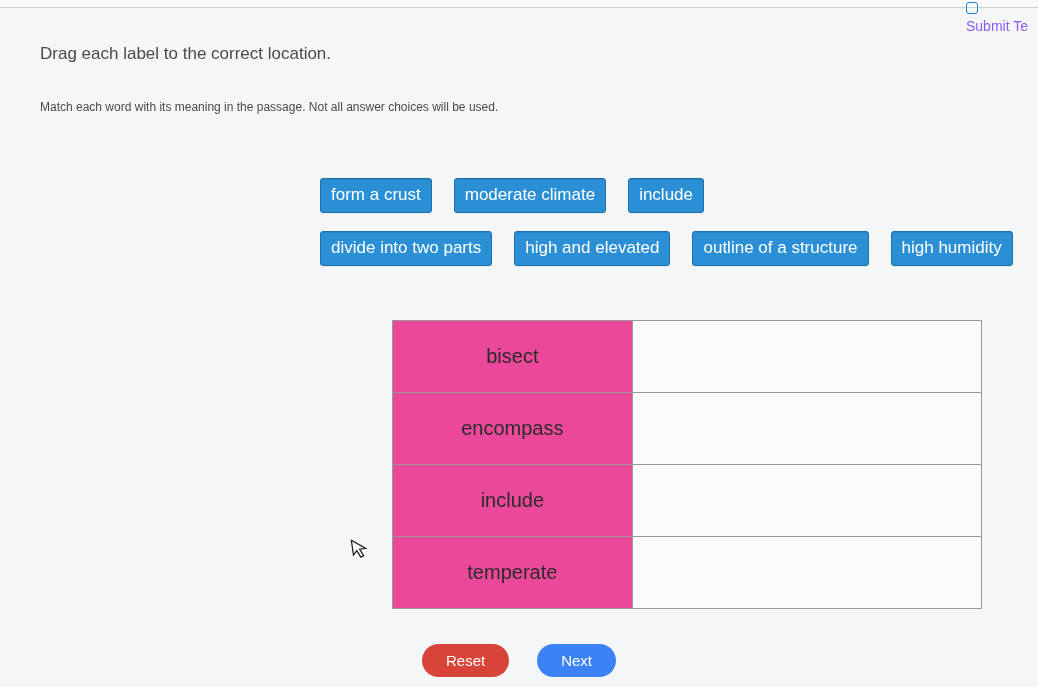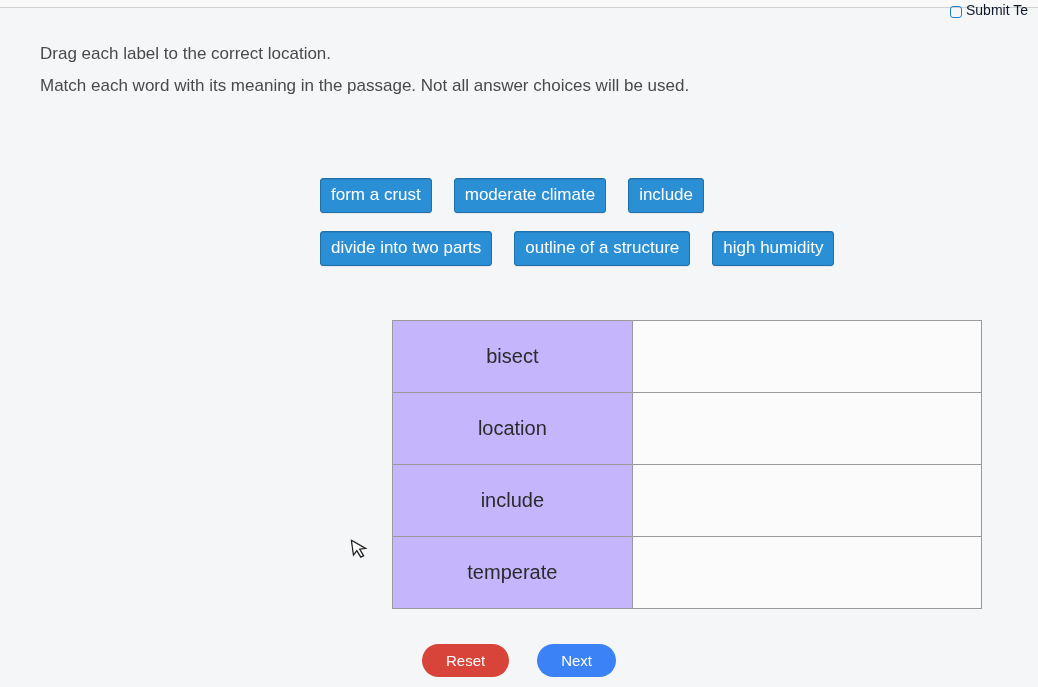--- a/index.html
+++ b/index.html
@@ -16,44 +16,45 @@
     position: absolute;
     top: 0; left: 0; right: 0;
     height: 8px;
     border-bottom: 1px solid #d0d0d0;
     background: #f9f9f9;
   }
   .submit-link {
     position: absolute;
     top: 0; right: 6px;
     font-size: 14px;
-    color: #0f172a;
+    color: #8b5cf6;
     padding: 2px 4px;
     display: flex;
-    align-items: flex-end;
+    align-items: flex-start;
     gap: 4px;
+    flex-direction: column;
   }
   .submit-check {
     width: 12px; height: 12px;
     border: 1.5px solid #1e7fc9;
     border-radius: 3px;
     display: inline-block;
     position: relative;
   }
   .instructions {
     position: absolute;
     top: 44px;
     left: 40px;
     right: 40px;
     font-size: 17px;
     color: #4a4a4a;
   }
   .instructions .line2 {
-    margin-top: 12px;
-    font-size: 17px;
+    margin-top: 36px;
+    font-size: 12px;
   }
   .labels-area {
     position: absolute;
     top: 178px;
     left: 320px;
     right: 0;
     display: flex;
     flex-direction: column;
     gap: 18px;
   }
@@ -84,21 +85,21 @@
     border-collapse: collapse;
     width: 590px;
   }
   .match-table td {
     border: 1px solid #9a9a9a;
     height: 72px;
     font-size: 20px;
     color: #2b2b2b;
     text-align: center;
     vertical-align: middle;
-    background: #c4b5fd;
+    background: #ec4899;
   }
   .match-table td.word-cell { width: 240px; }
   .match-table td.drop-cell { width: 350px; background:#fbfbfb; }
   .cursor {
     position: absolute;
     left: 352px;
     top: 538px;
     font-size: 20px;
     color: #222;
     transform: rotate(-8deg);
@@ -139,33 +140,34 @@
 </div>
 
 <div class="labels-area">
   <div class="label-row row1">
     <span class="drag-label">form a crust</span>
     <span class="drag-label">moderate climate</span>
     <span class="drag-label">include</span>
   </div>
   <div class="label-row row2">
     <span class="drag-label">divide into two parts</span>
+    <span class="drag-label">high and elevated</span>
     <span class="drag-label">outline of a structure</span>
     <span class="drag-label">high humidity</span>
   </div>
 </div>
 
 <table class="match-table">
   <tbody>
       <tr>
     <td class="word-cell">bisect</td>
     <td class="drop-cell"></td>
   </tr>
   <tr>
-    <td class="word-cell">location</td>
+    <td class="word-cell">encompass</td>
     <td class="drop-cell"></td>
   </tr>
   <tr>
     <td class="word-cell">include</td>
     <td class="drop-cell"></td>
   </tr>
   <tr>
     <td class="word-cell">temperate</td>
     <td class="drop-cell"></td>
   </tr>

